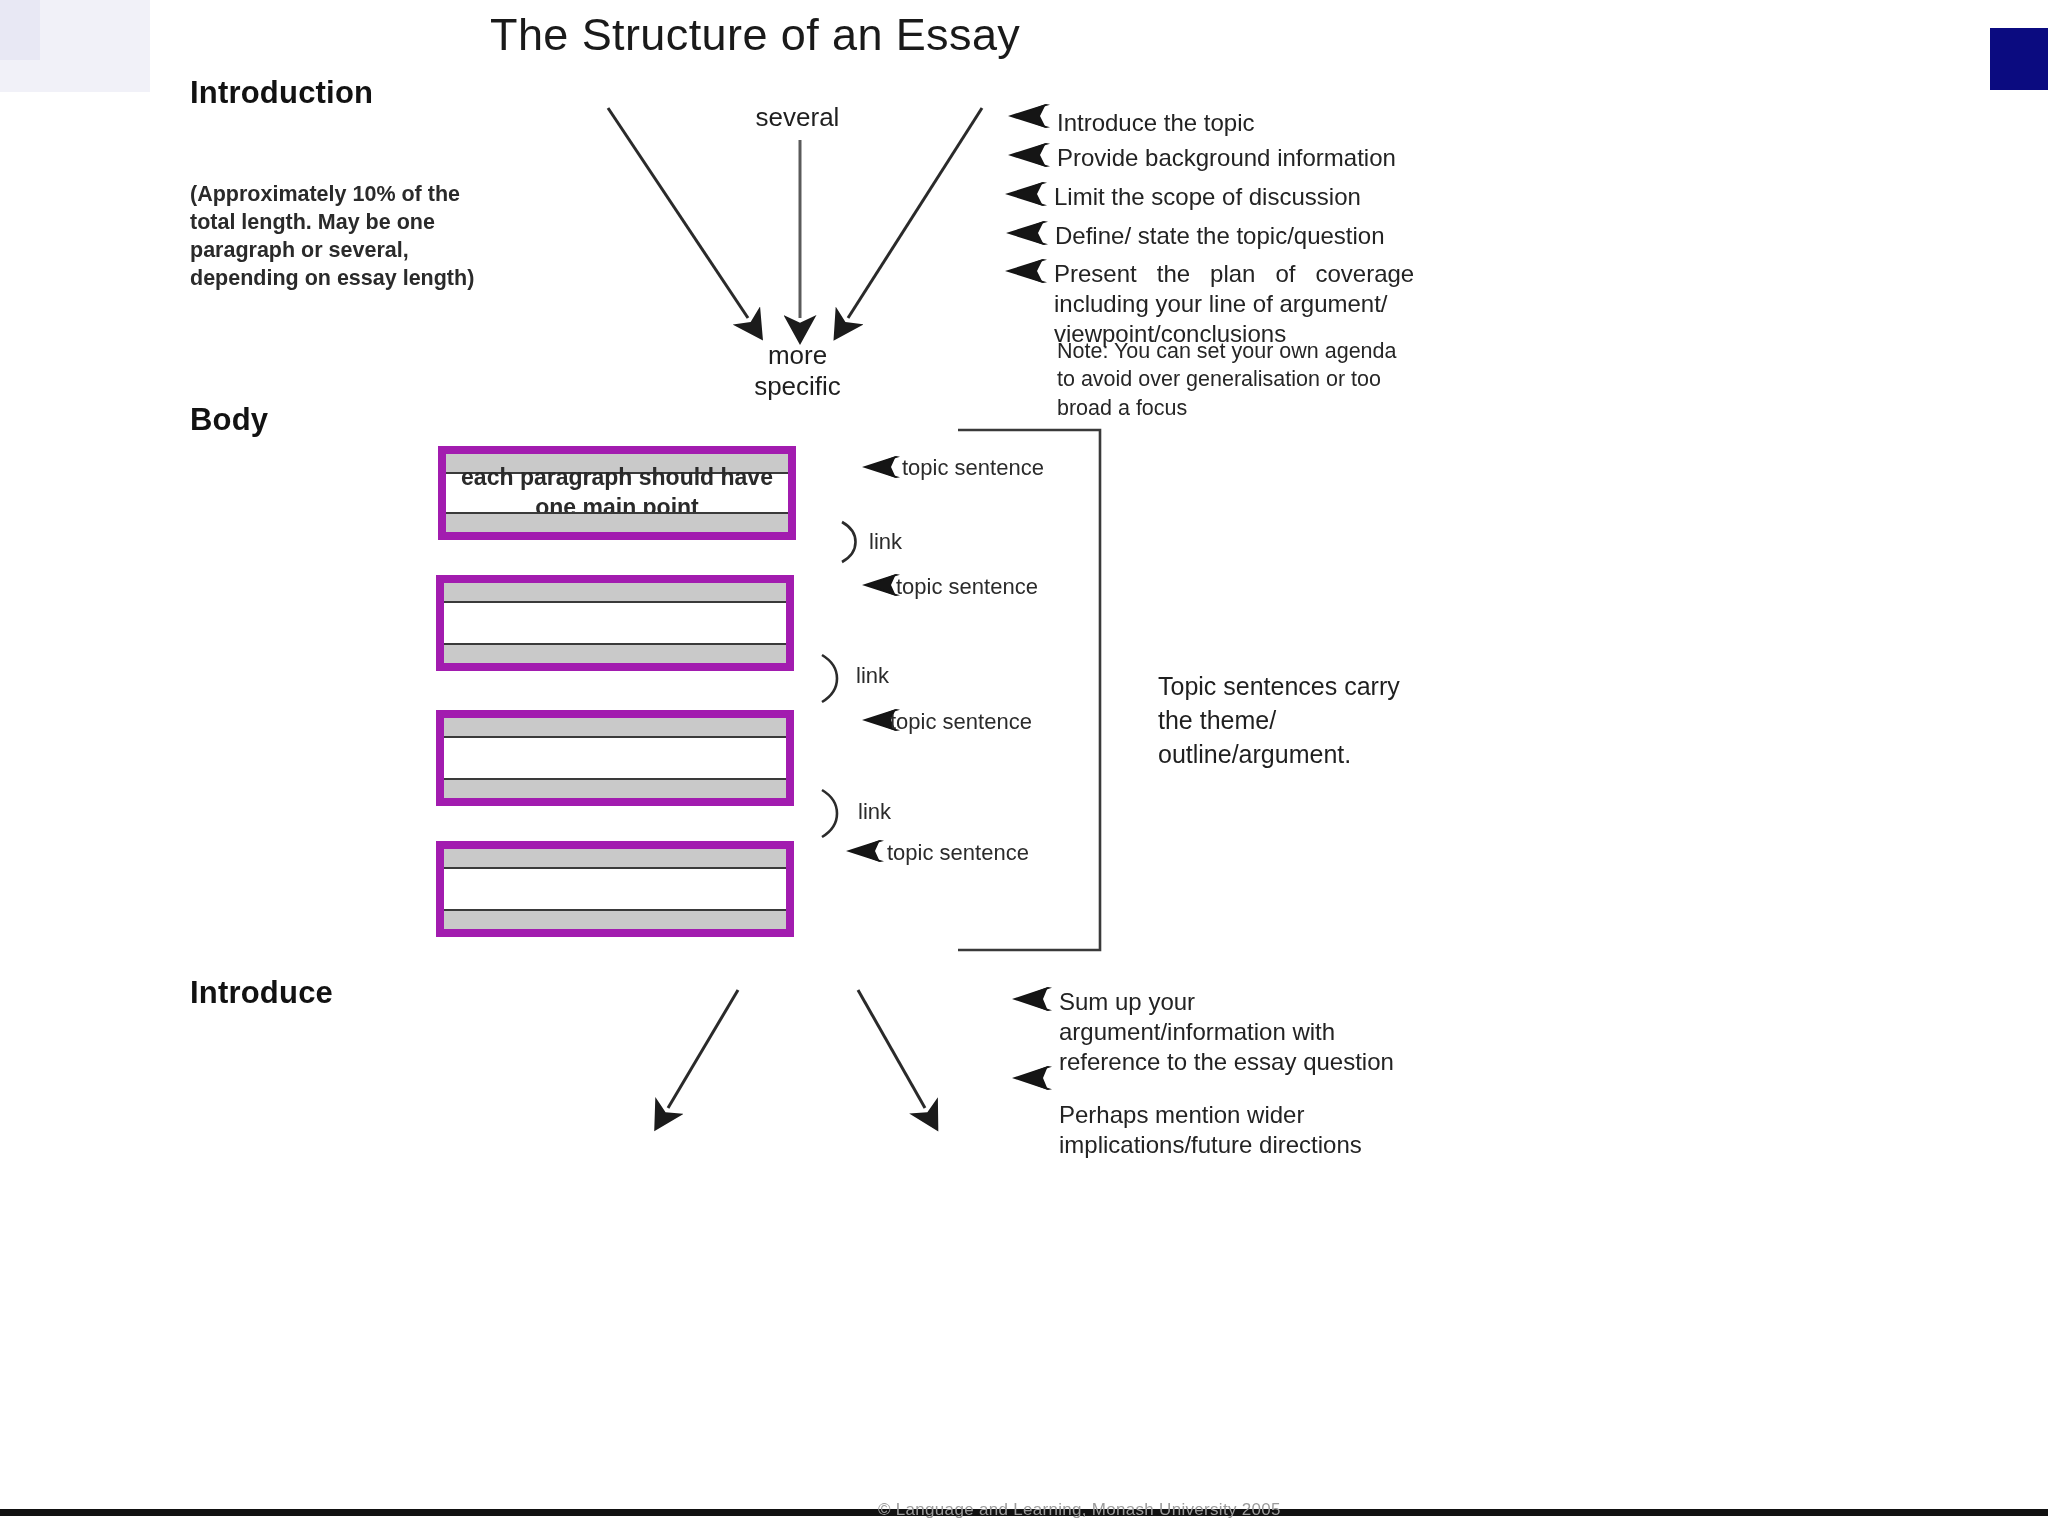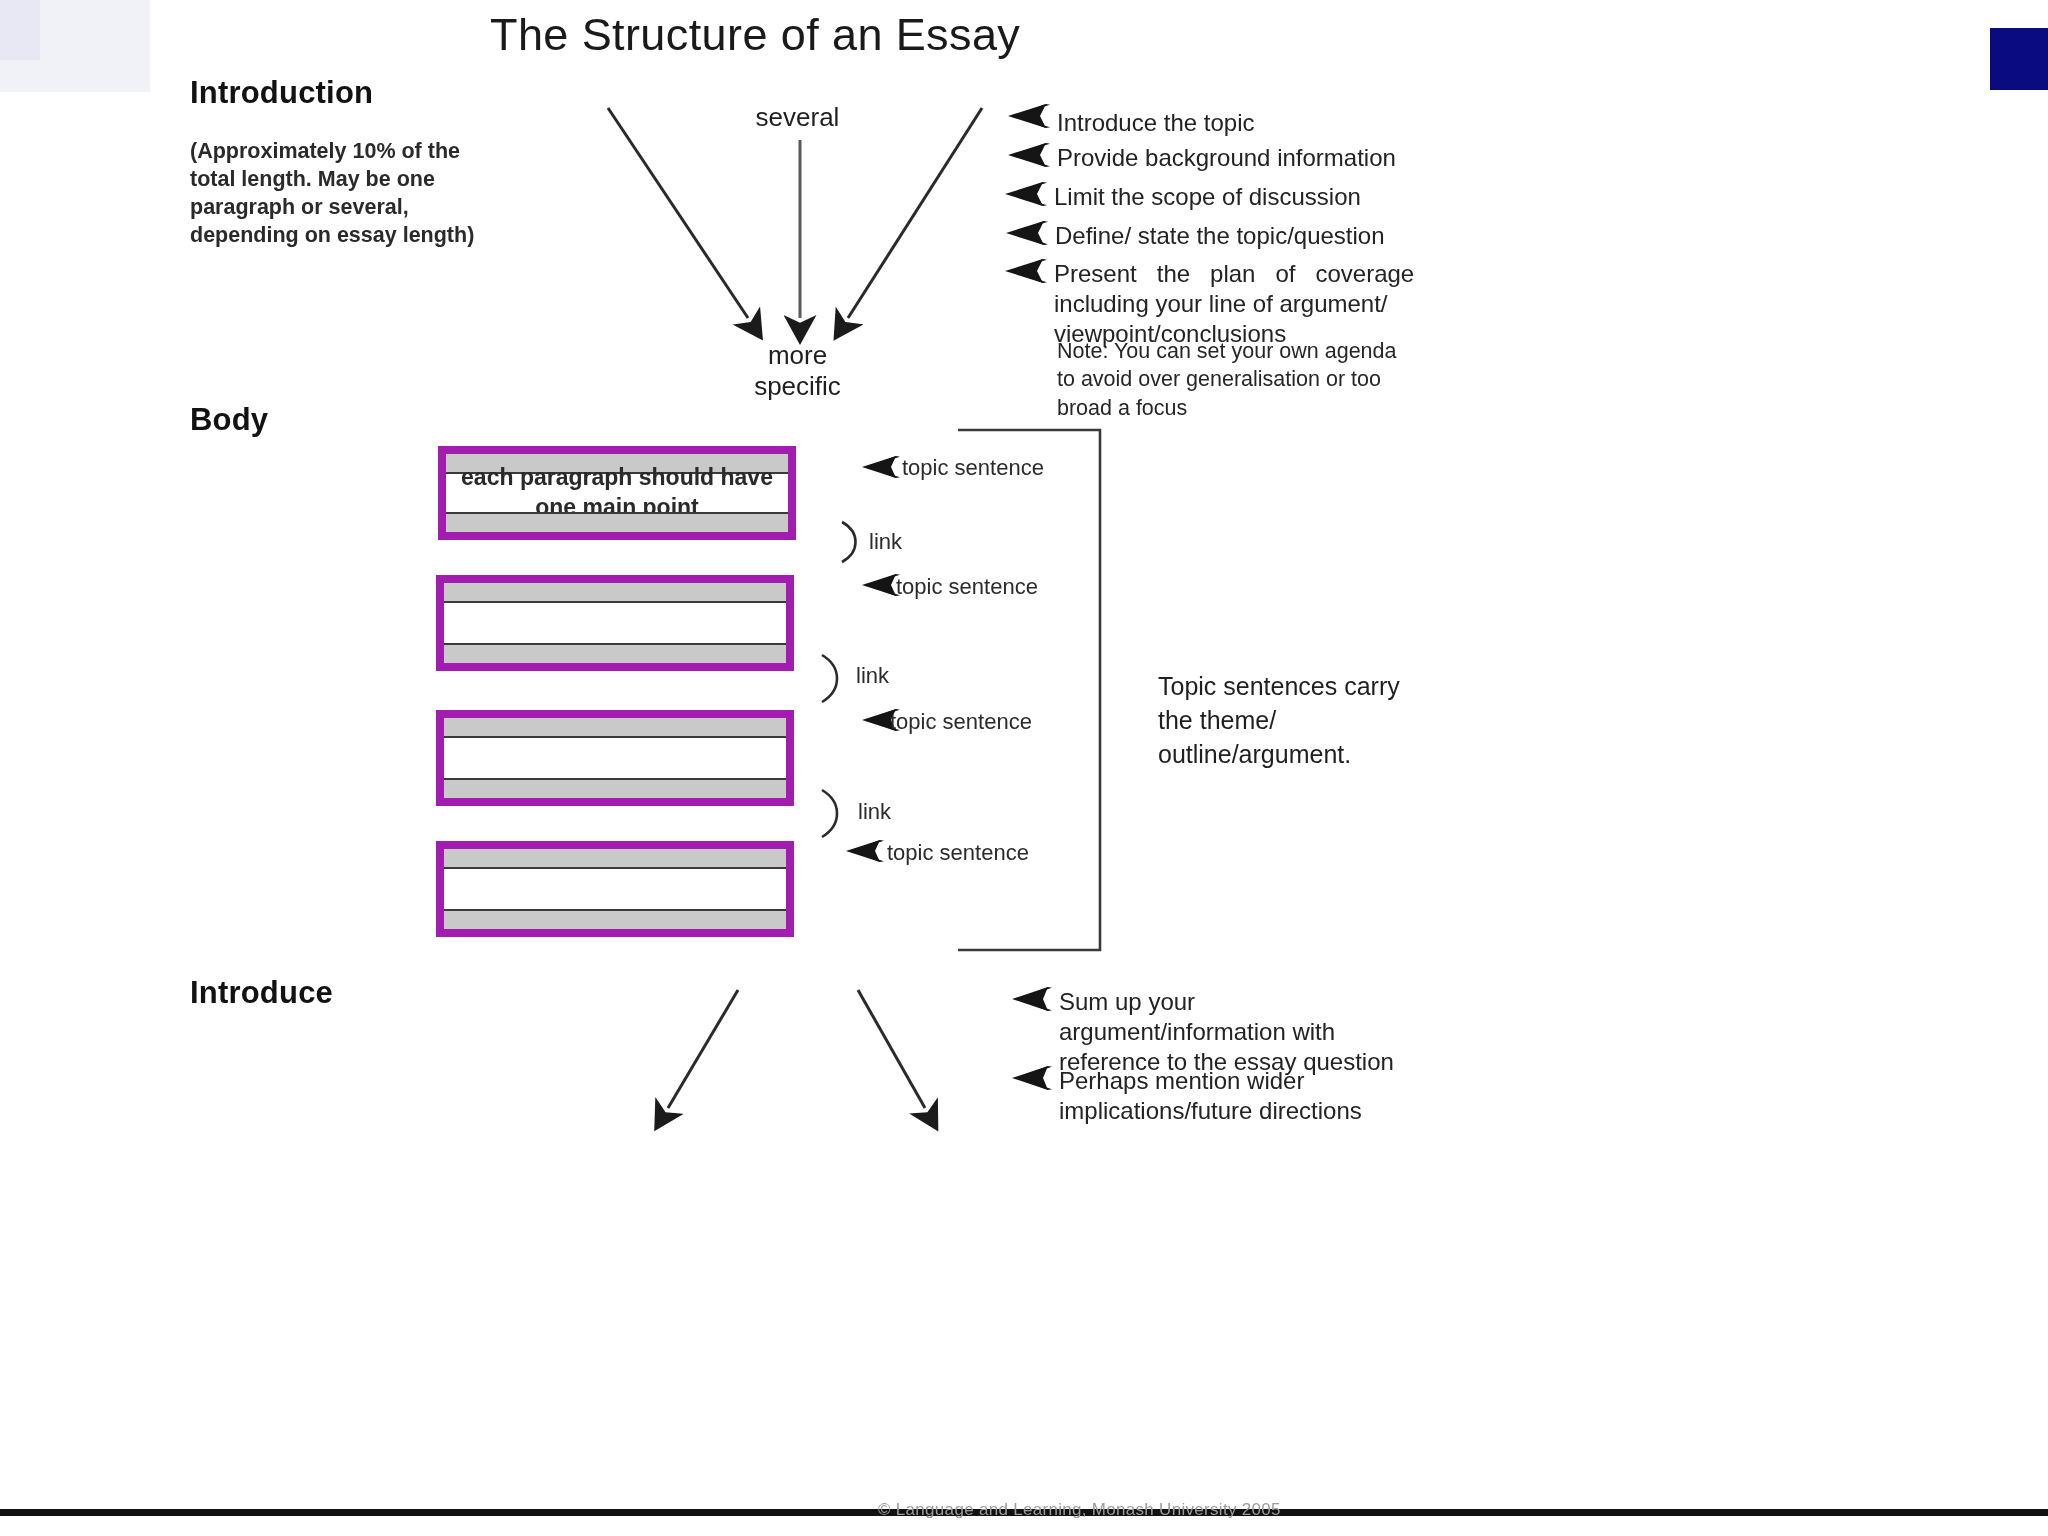--- a/index.html
+++ b/index.html
@@ -32,21 +32,21 @@
     position:absolute;left:0;top:0;width:2048px;height:1536px;
   }
   
   .t{position:absolute;color:#1c1c1c;white-space:pre;line-height:1.18;}
   .title{
     font-size:45px;letter-spacing:.4px;color:#1a1a1a;font-weight:400;
   }
   .sect{
     font-size:31px;font-weight:bold;letter-spacing:.2px;color:#121212;
   }
-  .body-note{font-size:21.5px;font-weight:bold;color:#2a2a2a;line-height:1.3;}
+  .body-note{font-size:21.5px;font-weight:bold;color:#2a2a2a;line-height:1.3;margin-top:43px;}
   .bullet-txt{font-size:24px;color:#232323;font-weight:500;line-height:1.25;}
   .note-txt{font-size:21.5px;color:#262626;font-weight:500;line-height:1.32;}
   .axis-lbl{font-size:26px;color:#1f1f1f;text-align:center;}
   .para-txt{font-size:23px;color:#2a2a2a;font-weight:600;text-align:center;line-height:1.3;}
   .small-lbl{font-size:22px;color:#2b2b2b;}
   .side-note{font-size:25px;color:#1f1f1f;line-height:1.35;}
   .footer{font-size:17px;color:#9b9b9b;letter-spacing:.3px;}
   
   .pbox{
     position:absolute;
@@ -245,18 +245,18 @@
         <path d="M1012,1078 L1048,1066 L1043,1078 L1048,1090 Z"></path>
         <path d="M1048,1066 L1052,1066.8 L1016,1078.4 Z"></path>
         <path d="M1048,1090 L1052,1089.2 L1016,1077.6 Z"></path>
       </g>
     </g>
   </svg>
 
   <div class="t bullet-txt" style="left:1059px;top:987px;width:430px;">Sum up your
 argument/information with
 reference to the essay question</div>
-  <div class="t bullet-txt" style="left:1059px;top:1066px;width:430px;">Perhaps mention wider
+  <div class="t bullet-txt" style="left:1059px;top:1100px;width:430px;">Perhaps mention wider
 implications/future directions</div>
 
   <div class="t footer" style="left:878px;top:1500px;">© Language and Learning, Monash University 2005</div>
 
 </div>
 
 </body></html>

